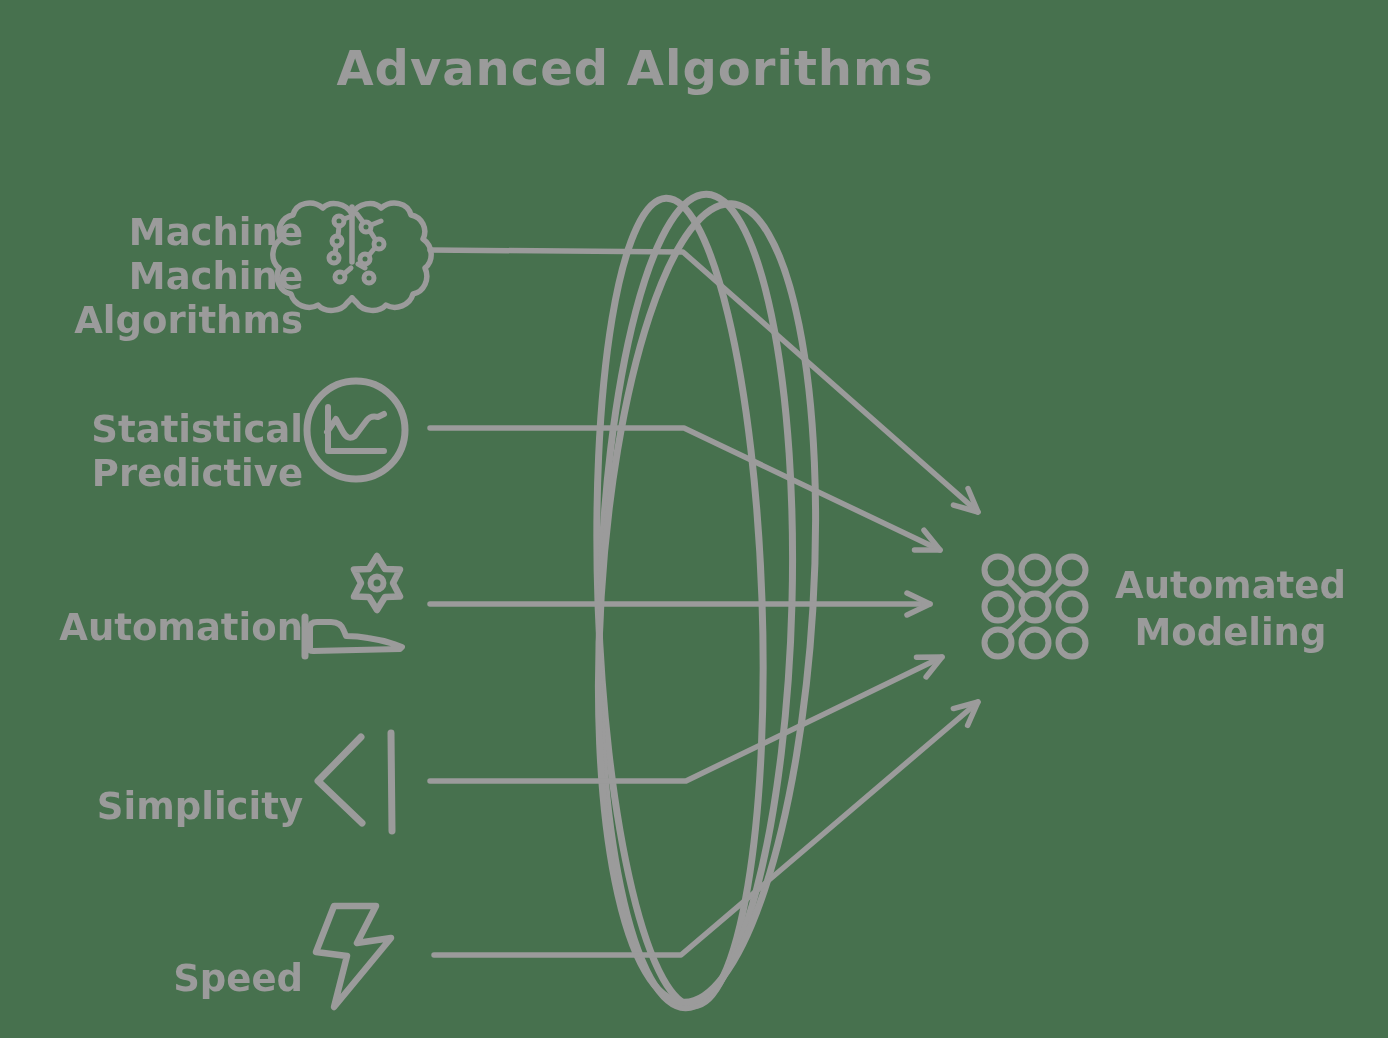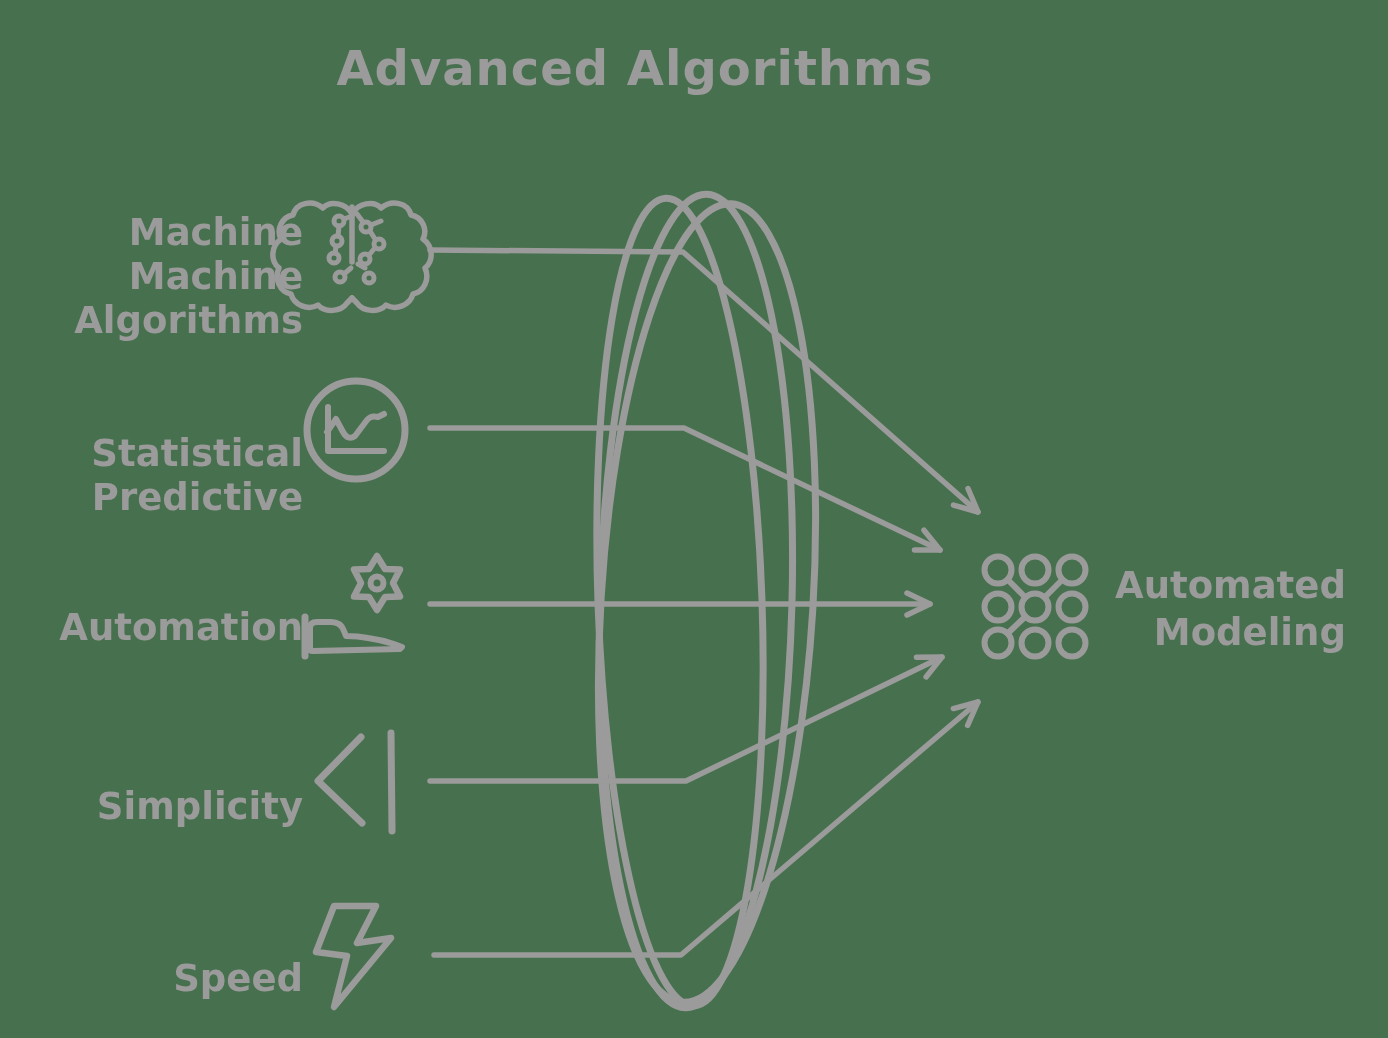--- a/index.html
+++ b/index.html
@@ -11,21 +11,21 @@
     padding-left:30px;
   }
   .art{position:absolute;left:0;top:0;}
   .stroke{fill:none;stroke:var(--ink);stroke-linecap:round;stroke-linejoin:round;}
   .title{
     position:absolute;top:40px;left:0;width:1270px;text-align:center;
     font-size:48px;font-weight:bold;color:var(--ink);letter-spacing:1px;
   }
   .label{position:absolute;color:var(--ink);font-weight:bold;white-space:nowrap;margin-top:24px;}
   .left-label{right:1115px;text-align:right;font-size:37px;line-height:44px;}
-  .right-label{left:1115px;text-align:right;font-size:37px;line-height:47px;}
+  .right-label{left:1115px;text-align:center;font-size:37px;line-height:47px;}
 </style>
 </head>
 <body>
 
 <div class="canvas">
 
   <svg class="art" width="1388" height="1038" viewBox="0 0 1388 1038">
     <defs>
       <marker id="arrowhead" markerUnits="userSpaceOnUse" markerWidth="56" markerHeight="40" viewBox="-40 -18 56 36" refX="0" refY="0" orient="auto">
         <path d="M -23,-11 L 0,0 L -23,11" class="stroke" stroke-width="5.5"></path>
@@ -108,21 +108,21 @@
   </svg>
 
   <div class="title">Advanced Algorithms</div>
 
   <div class="label left-label" style="top:187px;">
     <div>Machine</div>
     <div>Machine</div>
     <div>Algorithms</div>
   </div>
 
-  <div class="label left-label" style="top:408px;">
+  <div class="label left-label" style="top:384px;">
     <div>Statistical</div>
     <div>Predictive</div>
   </div>
 
   <div class="label left-label" style="top:761px;">
     <div>Simplicity</div>
   </div>
 
   <div class="label left-label" style="top:582px;">
     <div>Automation</div>

